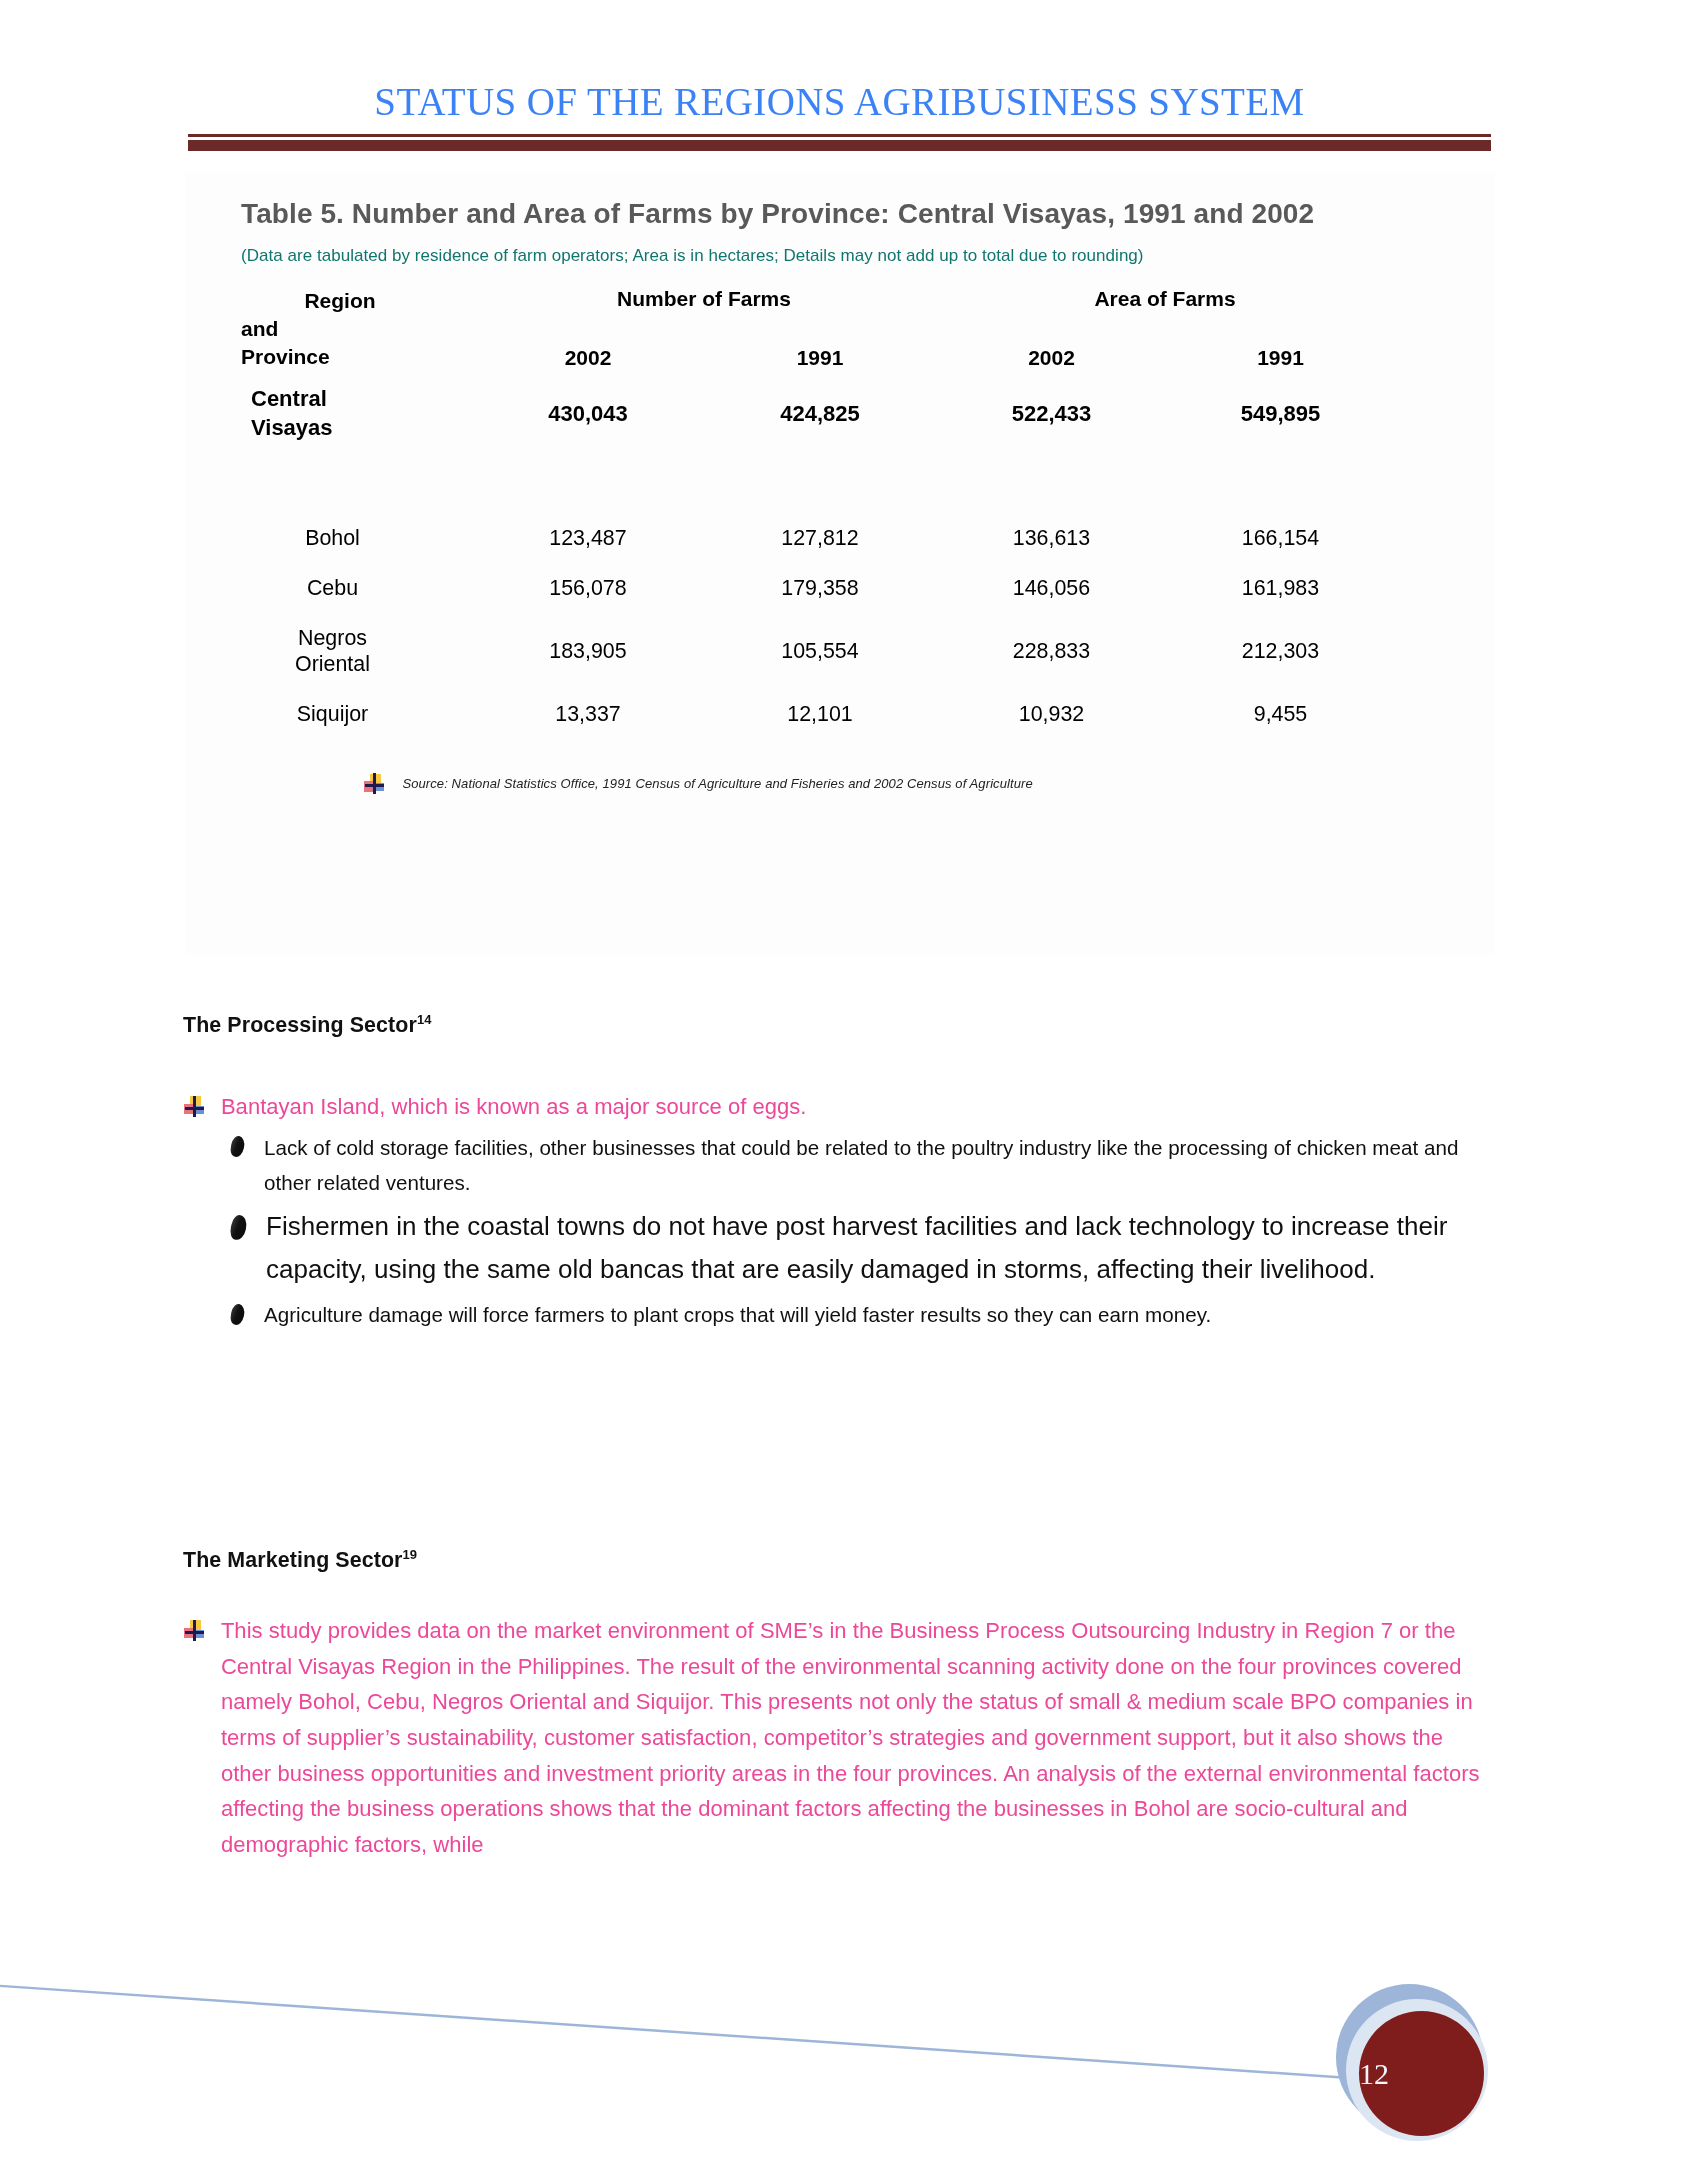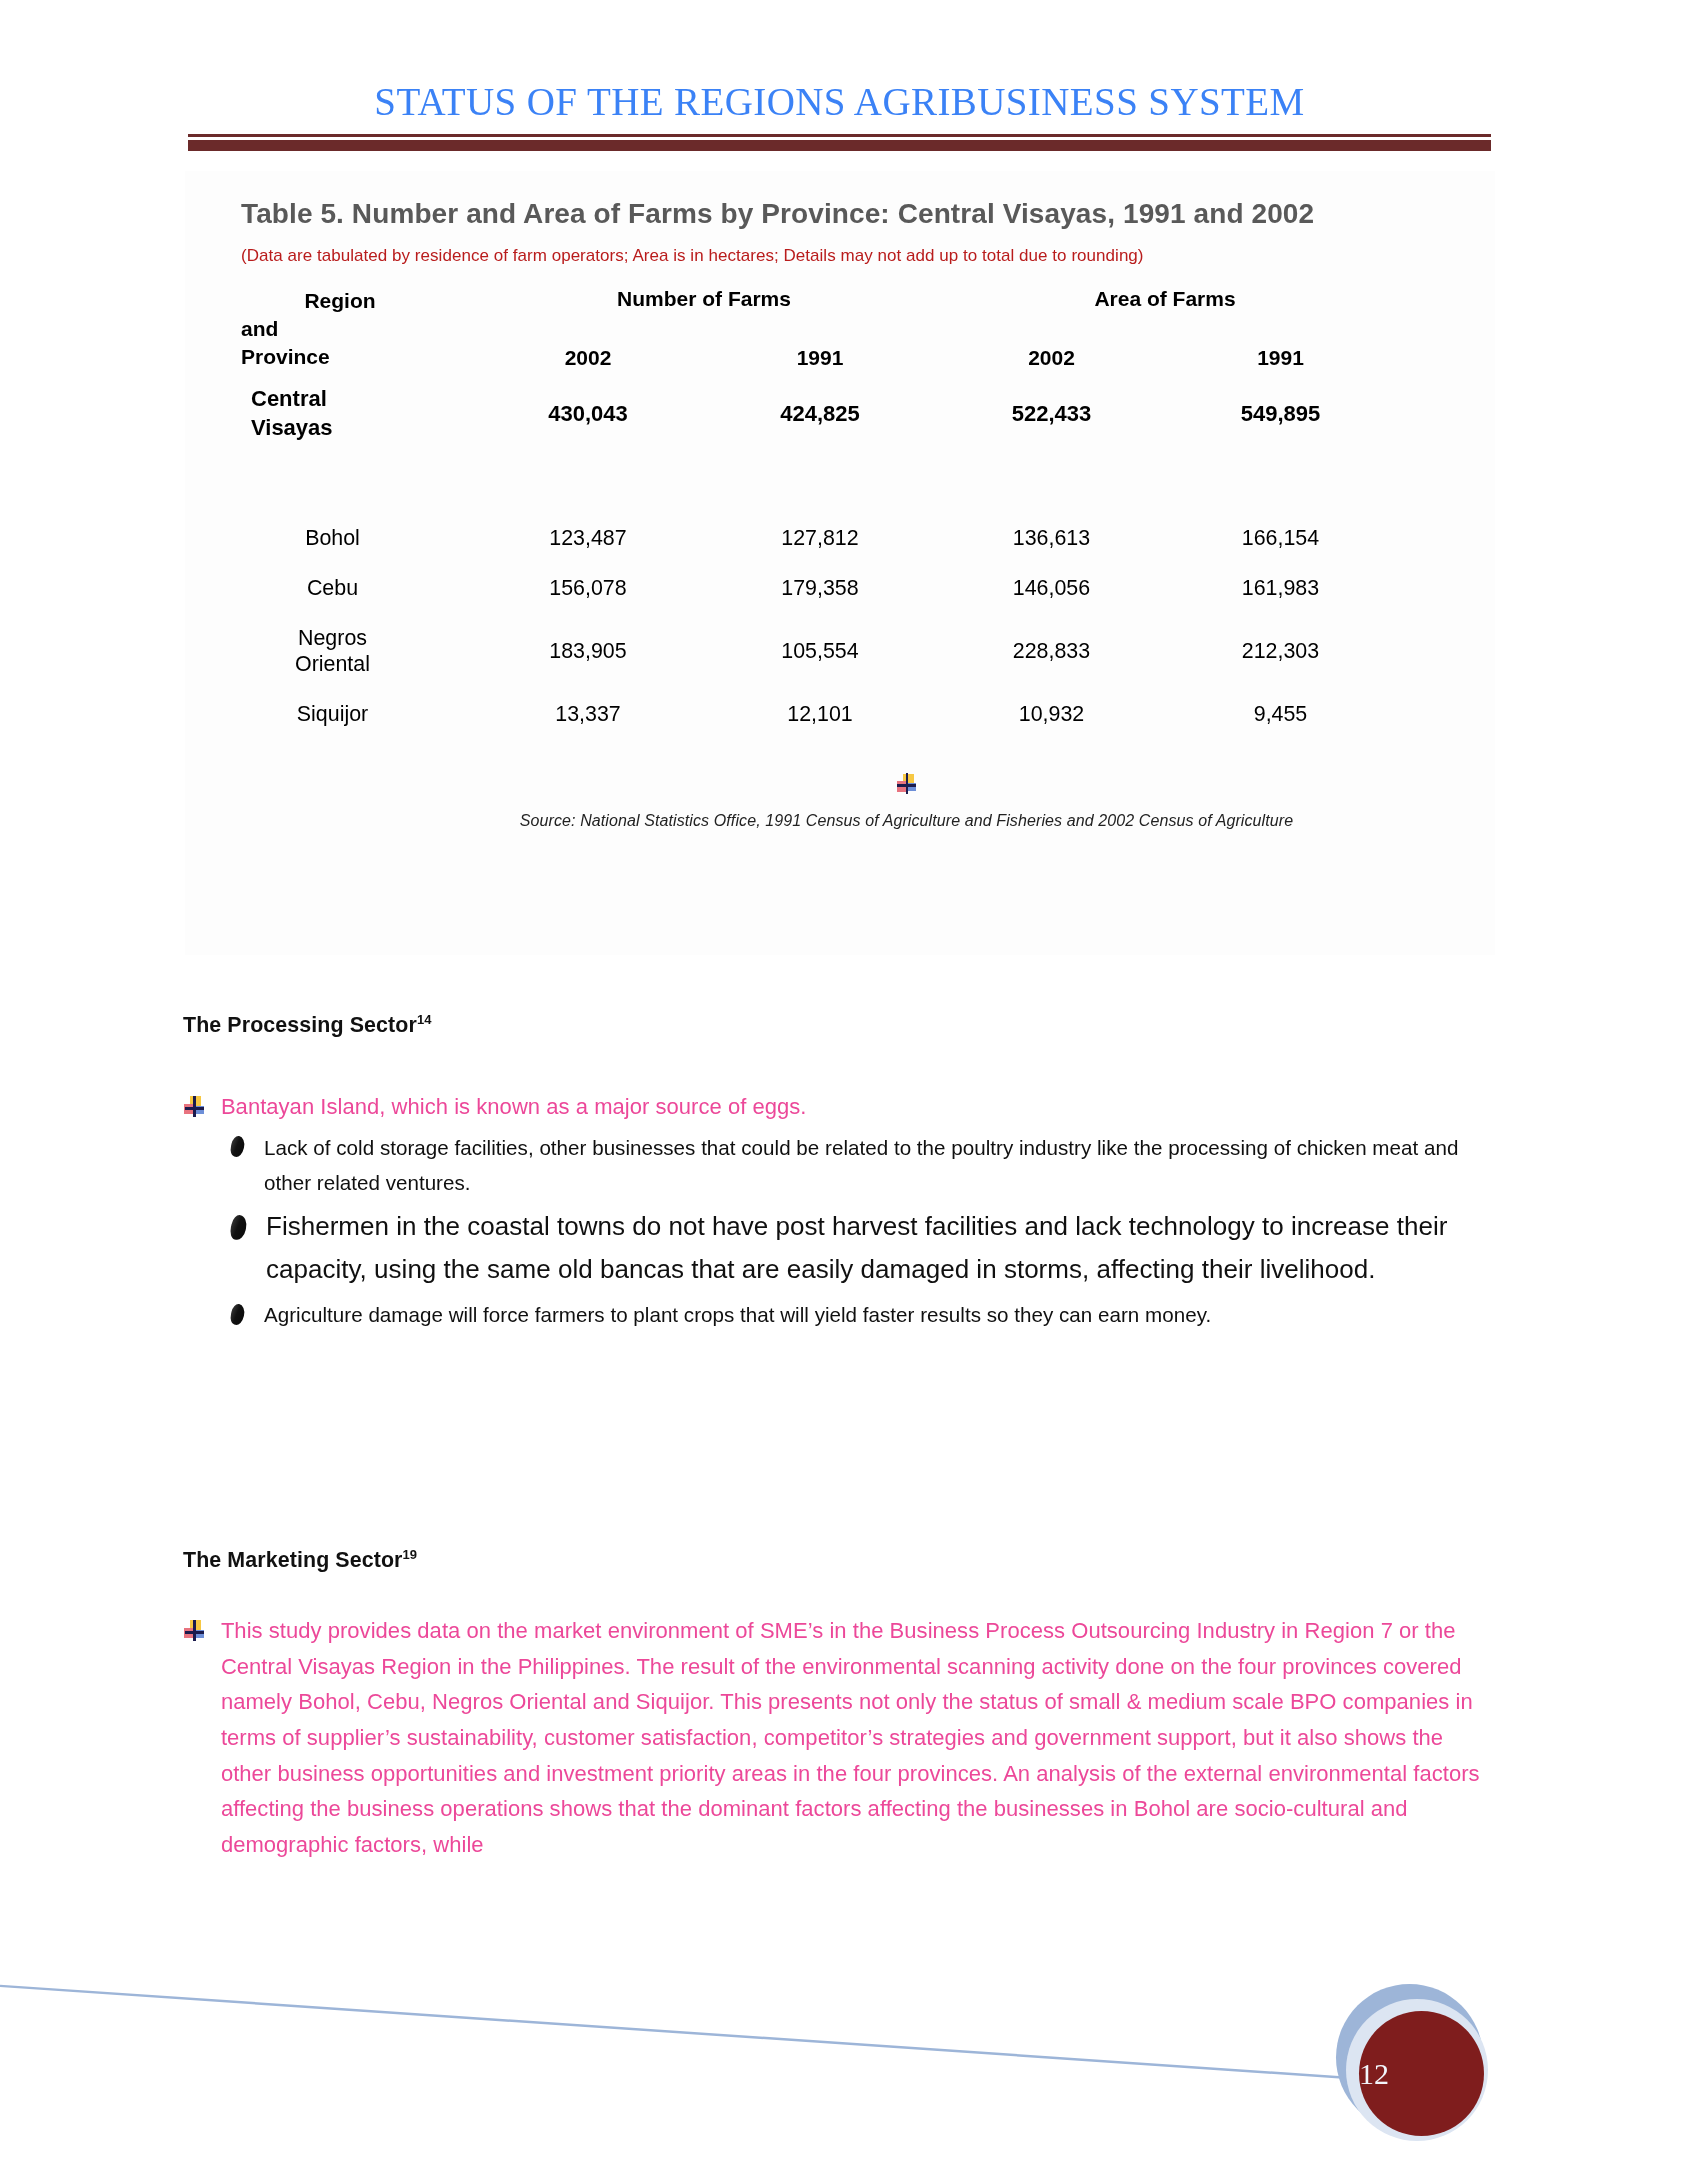--- a/index.html
+++ b/index.html
@@ -67,21 +67,21 @@
     font-size: 28px;
     font-weight: bold;
     color: #595959;
     line-height: 1.28;
     letter-spacing: 0.1px;
     width: 1195px;
   }
   .table-note {
     margin-top: 14px;
     font-size: 17px;
-    color: #b91c1c;
+    color: #0f766e;
     letter-spacing: 0.04px;
   }
 
   table.farms {
     margin-top: 21.4px;
     width: 1153px;
     border-collapse: collapse;
     table-layout: fixed;
   }
   table.farms col.c-region   { width: 231px; }
@@ -149,28 +149,27 @@
   tr.data-row td.rowlabel {
     text-align: center;
     padding-right: 48px;
     line-height: 1.26;
   }
   tr.data-row td.num { text-align: center; }
 
   .source-line {
     margin-top: 33px;
     margin-left: 122px;
-    font-size: 16px;
+    font-size: 13px;
     font-style: italic;
     color: #222;
     display: flex;
     align-items: center;
     gap: 18px;
     letter-spacing: 0.1px;
-    flex-direction: column;
   }
 
   
   .pinwheel {
     position: relative;
     width: 21.4px; height: 21.4px;
     flex: 0 0 21.4px;
   }
   .pinwheel i { position: absolute; display: block; }
   .pinwheel .sq-y { left: 7.4px;  top: 0.8px;  width: 10.7px; height: 10.7px; background: #F7C843; }

